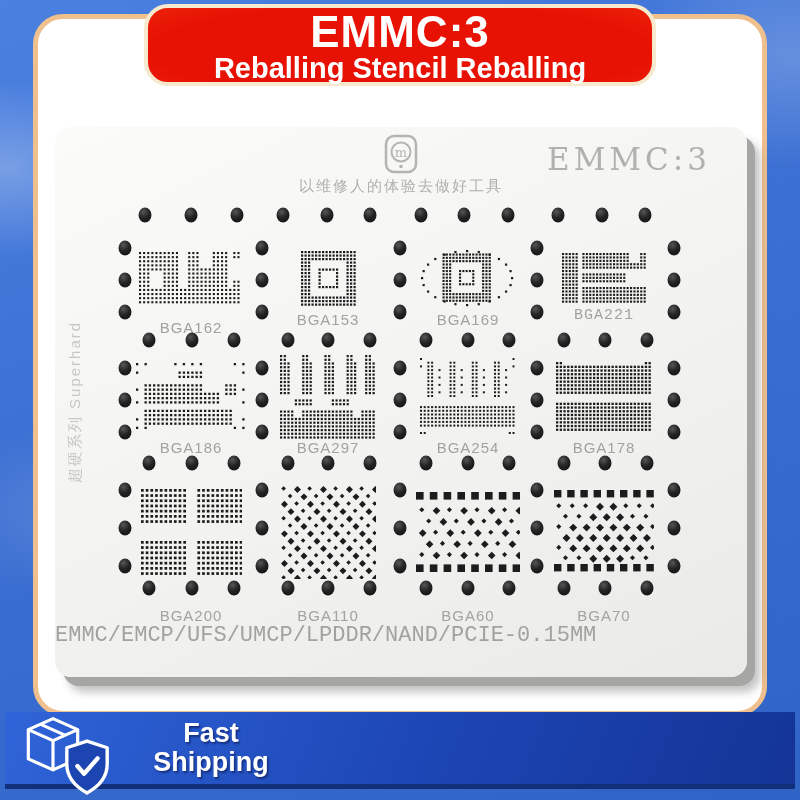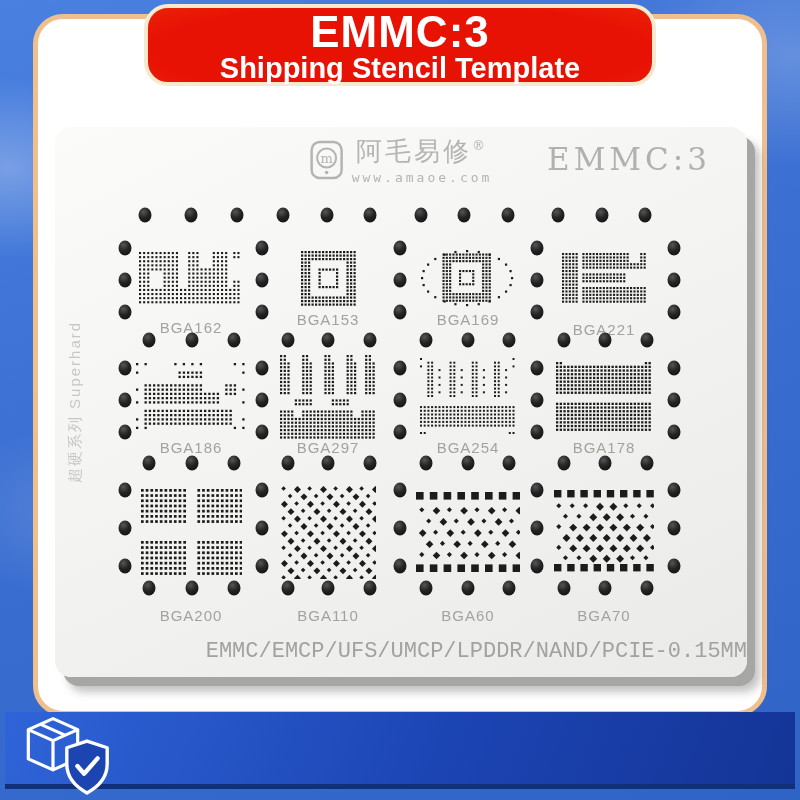--- a/index.html
+++ b/index.html
@@ -28,21 +28,21 @@
   .brand-site{font-size:13px;letter-spacing:3px;font-family:"DejaVu Sans Mono",monospace;margin-top:1px;}
   .brand-slogan{font-size:15px;letter-spacing:2px;margin-top:3px;color:#b0b0ac;}
   .model{position:absolute;right:36px;top:14px;font-family:"DejaVu Serif",serif;font-size:31px;
     letter-spacing:4px;color:#b1b1ad;}
   .side{position:absolute;left:-96px;top:266px;width:232px;height:18px;text-align:center;
     transform:rotate(-90deg);font-size:15px;letter-spacing:2px;color:#c7c7c3;}
   .bga-label{position:absolute;transform:translateX(-50%);font-size:15px;color:#a2a29e;letter-spacing:1px;}
   .pat{position:absolute;}
   .hole{position:absolute;width:13px;height:15px;border-radius:50%;transform:translate(-50%,-50%);
     background:radial-gradient(circle at 38% 30%, #565656 0%, #232323 45%, #0f0f0f 100%);}
-  .bottom-label{position:absolute;left:0;right:0;top:512px;text-align:right;
+  .bottom-label{position:absolute;left:0;right:0;top:496px;text-align:left;
     font-family:"Liberation Mono",monospace;font-size:22px;color:#a2a29e;}
   
   .bot{position:absolute;left:5px;right:5px;top:712px;height:77px;box-sizing:border-box;
     background:linear-gradient(112deg,#2f64d8 0%,#1c45b4 55%,#143496 100%);
     border-bottom:5px solid #122f7c;}
   .fast{position:absolute;left:148px;top:719px;width:126px;text-align:center;color:#fff;font-weight:bold;
     font-size:27px;line-height:29px;text-shadow:1.5px 1.5px 2px rgba(0,0,40,.45);}
   .headline{position:absolute;left:282px;top:721px;width:505px;color:#fff;font-weight:bold;font-size:45px;
     text-shadow:2px 2.5px 3px rgba(0,0,40,.4);white-space:nowrap;}
   .icon-box{position:absolute;left:20px;top:715px;}
@@ -50,37 +50,34 @@
 </style>
 </head>
 <body>
 
 <div class="page">
 
   <div class="card"></div>
 
   <div class="top-banner">
     <div class="tb-title">EMMC:3</div>
-    <div class="tb-sub">Shipping Stencil Template</div>
+    <div class="tb-sub">Reballing Stencil Reballing</div>
   </div>
 
   <div class="plate" id="plate">
     <div class="brand">
       <div class="brand-top">
         <svg width="34" height="40" viewBox="0 0 34 40">
           <rect x="2" y="2" width="30" height="36" rx="8" fill="none" stroke="#b4b4b0" stroke-width="2.5"></rect>
           <circle cx="17" cy="18" r="9.5" fill="none" stroke="#b4b4b0" stroke-width="2"></circle>
           <text x="17" y="23" text-anchor="middle" font-size="13" fill="#b4b4b0" font-family="DejaVu Serif,serif">m</text>
           <circle cx="17" cy="32.5" r="1.8" fill="#b4b4b0"></circle>
         </svg>
-        <div class="brand-right">
-          <div class="brand-name"><span>阿毛易修</span><sup>®</sup></div>
-          <div class="brand-site">www.amaoe.com</div>
-        </div>
       </div>
+      <div class="brand-slogan">以维修人的体验去做好工具</div>
     </div>
     <div class="model">EMMC:3</div>
     <div class="side">超硬系列 Superhard</div>
     <div class="bottom-label">EMMC/EMCP/UFS/UMCP/LPDDR/NAND/PCIE-0.15MM</div>
   <svg viewBox="0 0 104 53" width="104" height="53" class="pat" style="left: 84px; top: 124.5px;">
         <rect x="0" y="0" width="2.1" height="2.1" fill="#1c1c1c"></rect>
         <rect x="4.1" y="0" width="2.1" height="2.1" fill="#1c1c1c"></rect>
         <rect x="8.2" y="0" width="2.1" height="2.1" fill="#1c1c1c"></rect>
         <rect x="12.299999999999999" y="0" width="2.1" height="2.1" fill="#1c1c1c"></rect>
         <rect x="16.4" y="0" width="2.1" height="2.1" fill="#1c1c1c"></rect>
@@ -1001,21 +998,21 @@
         <rect x="54.4" y="47.6" width="2.1" height="2.1" fill="#1c1c1c"></rect>
         <rect x="57.8" y="47.6" width="2.1" height="2.1" fill="#1c1c1c"></rect>
         <rect x="61.199999999999996" y="47.6" width="2.1" height="2.1" fill="#1c1c1c"></rect>
         <rect x="64.6" y="47.6" width="2.1" height="2.1" fill="#1c1c1c"></rect>
         <rect x="68" y="47.6" width="2.1" height="2.1" fill="#1c1c1c"></rect>
         <rect x="71.39999999999999" y="47.6" width="2.1" height="2.1" fill="#1c1c1c"></rect>
         <rect x="74.8" y="47.6" width="2.1" height="2.1" fill="#1c1c1c"></rect>
         <rect x="78.2" y="47.6" width="2.1" height="2.1" fill="#1c1c1c"></rect>
         <rect x="81.6" y="47.6" width="2.1" height="2.1" fill="#1c1c1c"></rect>
       </svg>
-      <div class="bga-label" style="left: 549px; top: 194px;">BGA221</div>
+      <div class="bga-label" style="left: 549px; top: 180px; font-family: Liberation Mono, monospace;">BGA221</div>
       <svg viewBox="0 0 110 68" width="110" height="68" class="pat" style="left: 81px; top: 236px;">
         <rect x="0" y="0" width="2.3" height="2.3" fill="#1c1c1c"></rect>
         <rect x="8.5" y="0" width="2.3" height="2.3" fill="#1c1c1c"></rect>
         <rect x="38.25" y="0" width="2.3" height="2.3" fill="#1c1c1c"></rect>
         <rect x="46.75" y="0" width="2.3" height="2.3" fill="#1c1c1c"></rect>
         <rect x="55.25" y="0" width="2.3" height="2.3" fill="#1c1c1c"></rect>
         <rect x="63.75" y="0" width="2.3" height="2.3" fill="#1c1c1c"></rect>
         <rect x="97.75" y="0" width="2.3" height="2.3" fill="#1c1c1c"></rect>
         <rect x="106.25" y="0" width="2.3" height="2.3" fill="#1c1c1c"></rect>
         <rect x="0" y="8.5" width="2.3" height="2.3" fill="#1c1c1c"></rect>
@@ -2889,13 +2886,17 @@
       <path d="M35 4 L62 16 L35 28 L8 16 Z"></path>
       <path d="M8 16 V48 L35 60 V28"></path>
       <path d="M62 16 V48 L35 60"></path>
       <path d="M21 10 L48 22"></path>
     </g>
   </svg>
   <svg class="icon-shield" width="50" height="58" viewBox="0 0 52 60">
     <path d="M26 3 L47 10 V27 C47 41 39 50 26 57 C13 50 5 41 5 27 V10 Z" fill="#1c45b2" stroke="#fff" stroke-width="3.5" stroke-linejoin="round"></path>
     <path d="M16 29 L23 37 L37 21" stroke="#fff" stroke-width="4.5" fill="none" stroke-linecap="round" stroke-linejoin="round"></path>
   </svg>
+  <div class="fast">
+    <div>Fast</div>
+    <div>Shipping</div>
+  </div>
 </div>
 
 </body></html>

